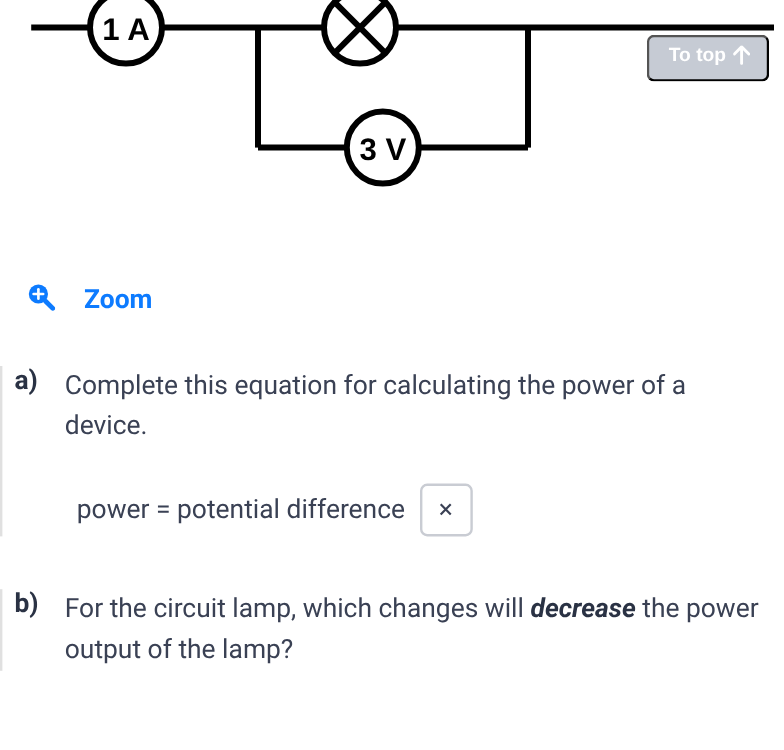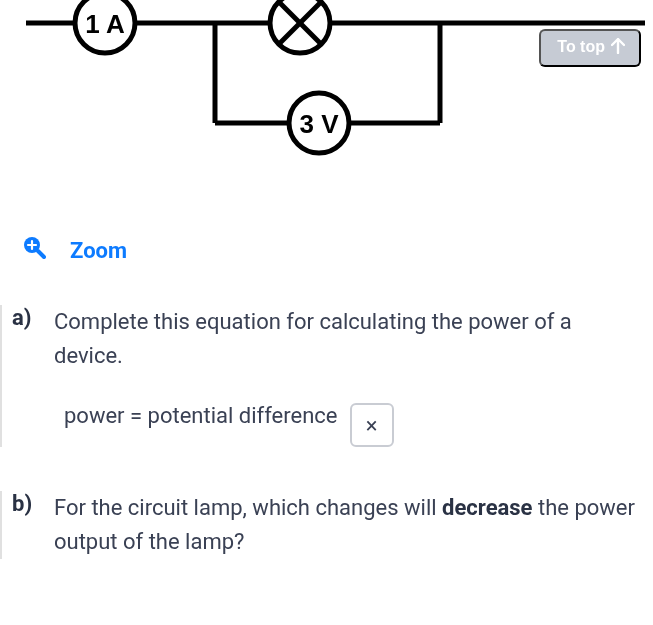--- a/index.html
+++ b/index.html
@@ -68,27 +68,28 @@
     font-size: 22px;
     color: #2a3244;
     flex-shrink: 0;
     min-width: 28px;
   }
   .q-text {
     font-size: 22px;
     line-height: 1.55;
     color: #3a4154;
   }
-  .q-text b { font-weight: 700; color: #2a3244;}
+  .q-text b { font-weight: 700; color: #2a3244; font-style: italic;}
   .equation-row {
     margin-top: 30px;
     margin-left: 52px;
     font-size: 22px;
     color: #3a4154;
     display: flex;
+    align-items: center;
     gap: 12px;
     flex-wrap: wrap;
   }
   .answer-box {
     border: 2px solid #c9ccd3;
     border-radius: 6px;
     min-width: 44px;
     height: 44px;
     display: inline-flex;
     align-items: center;

